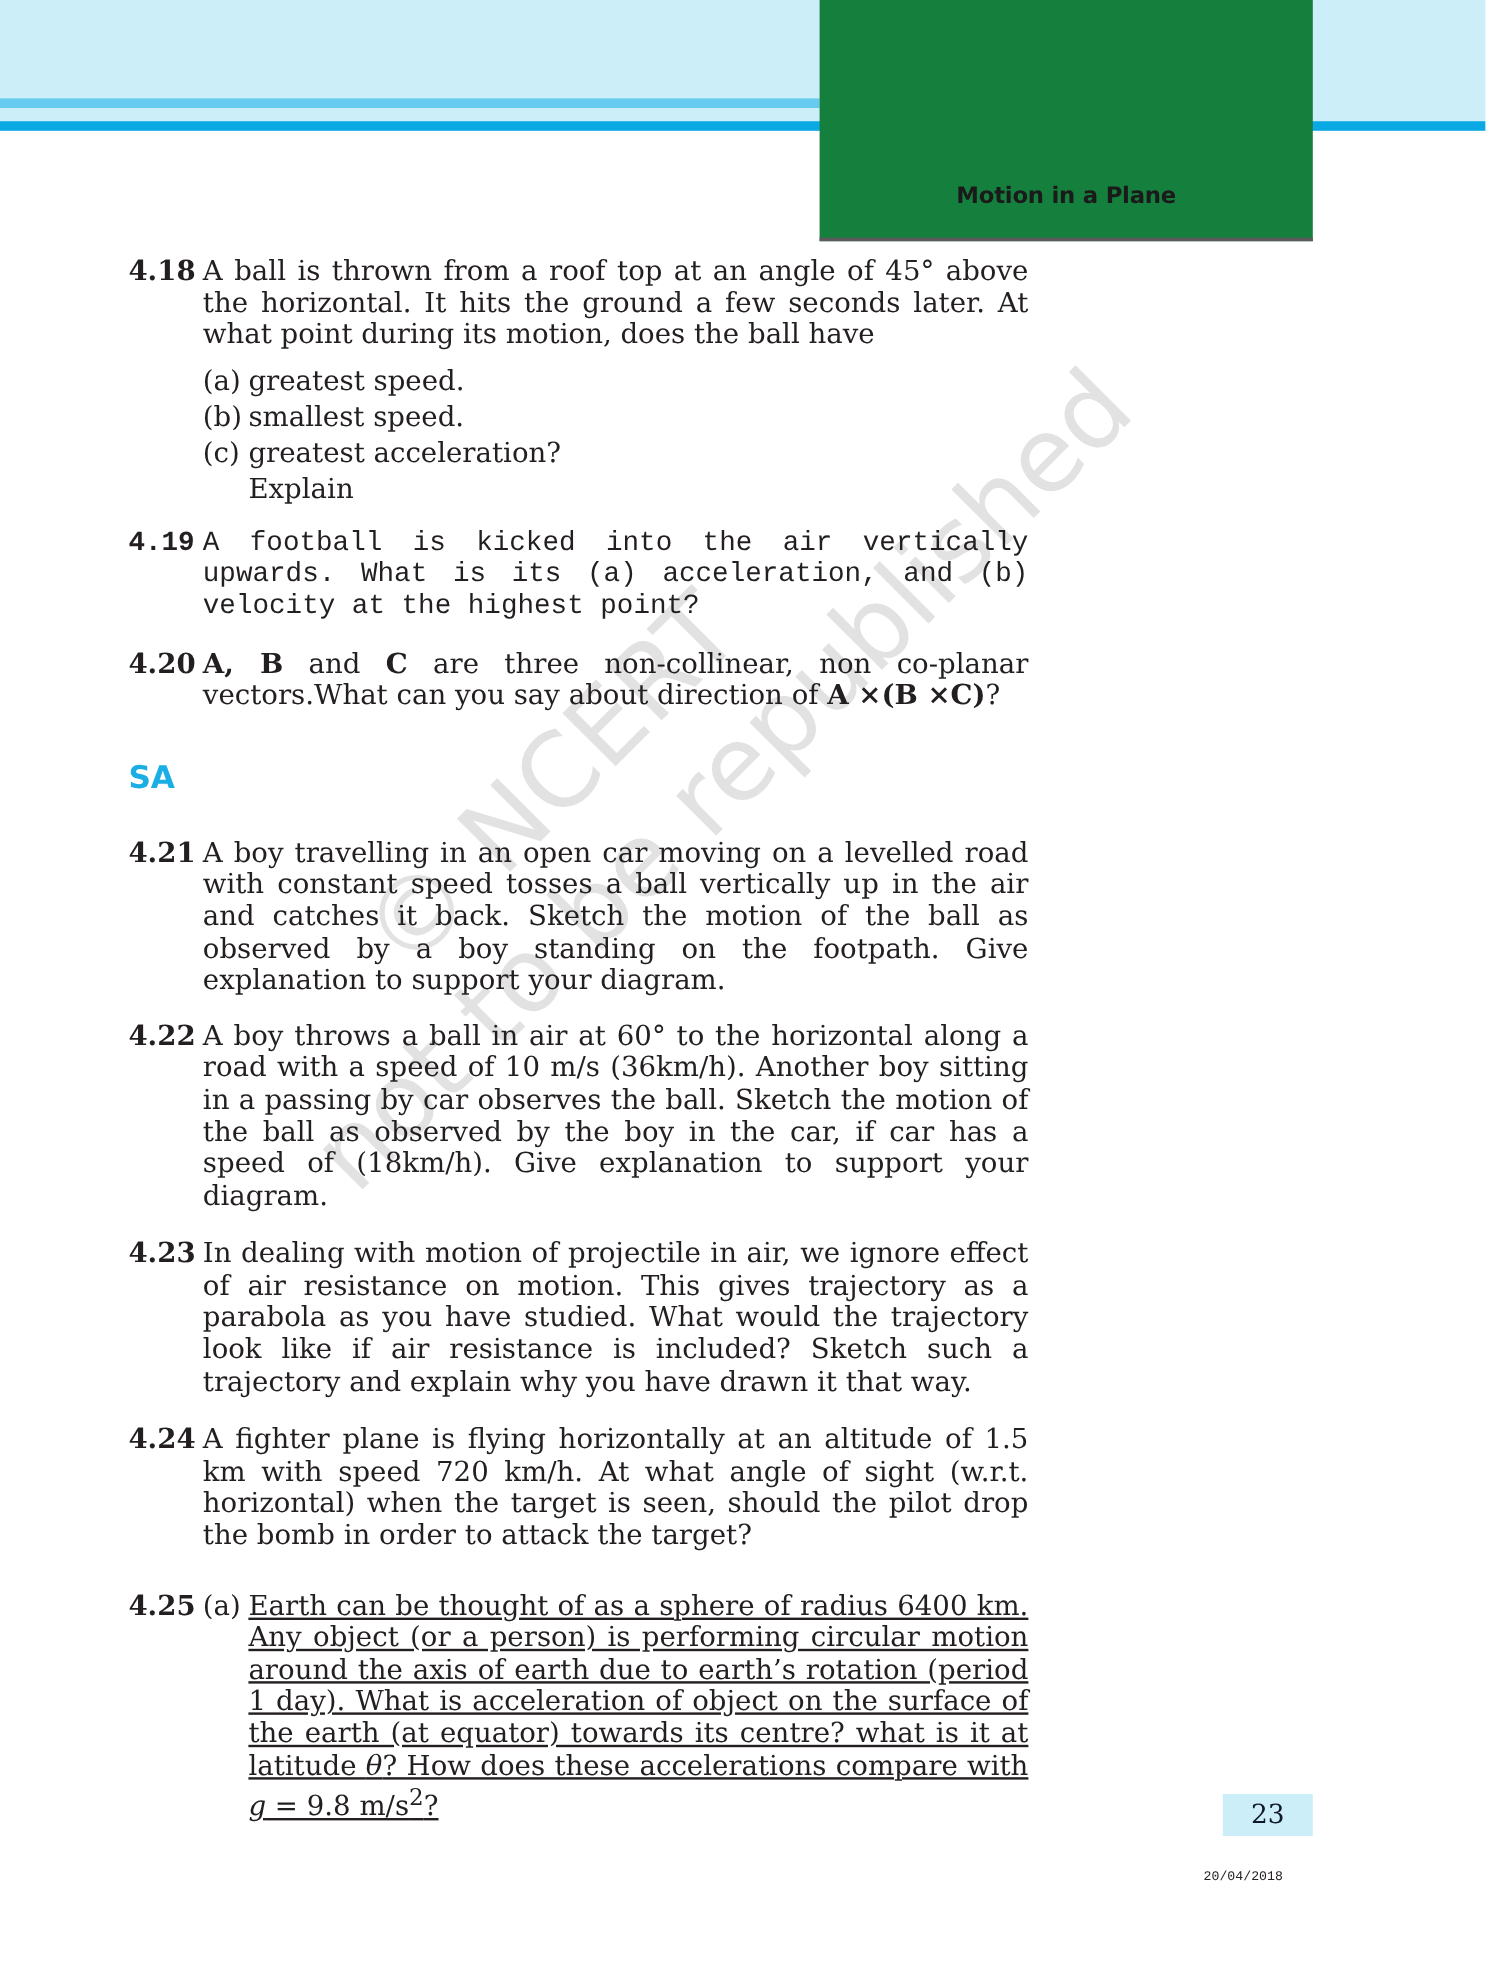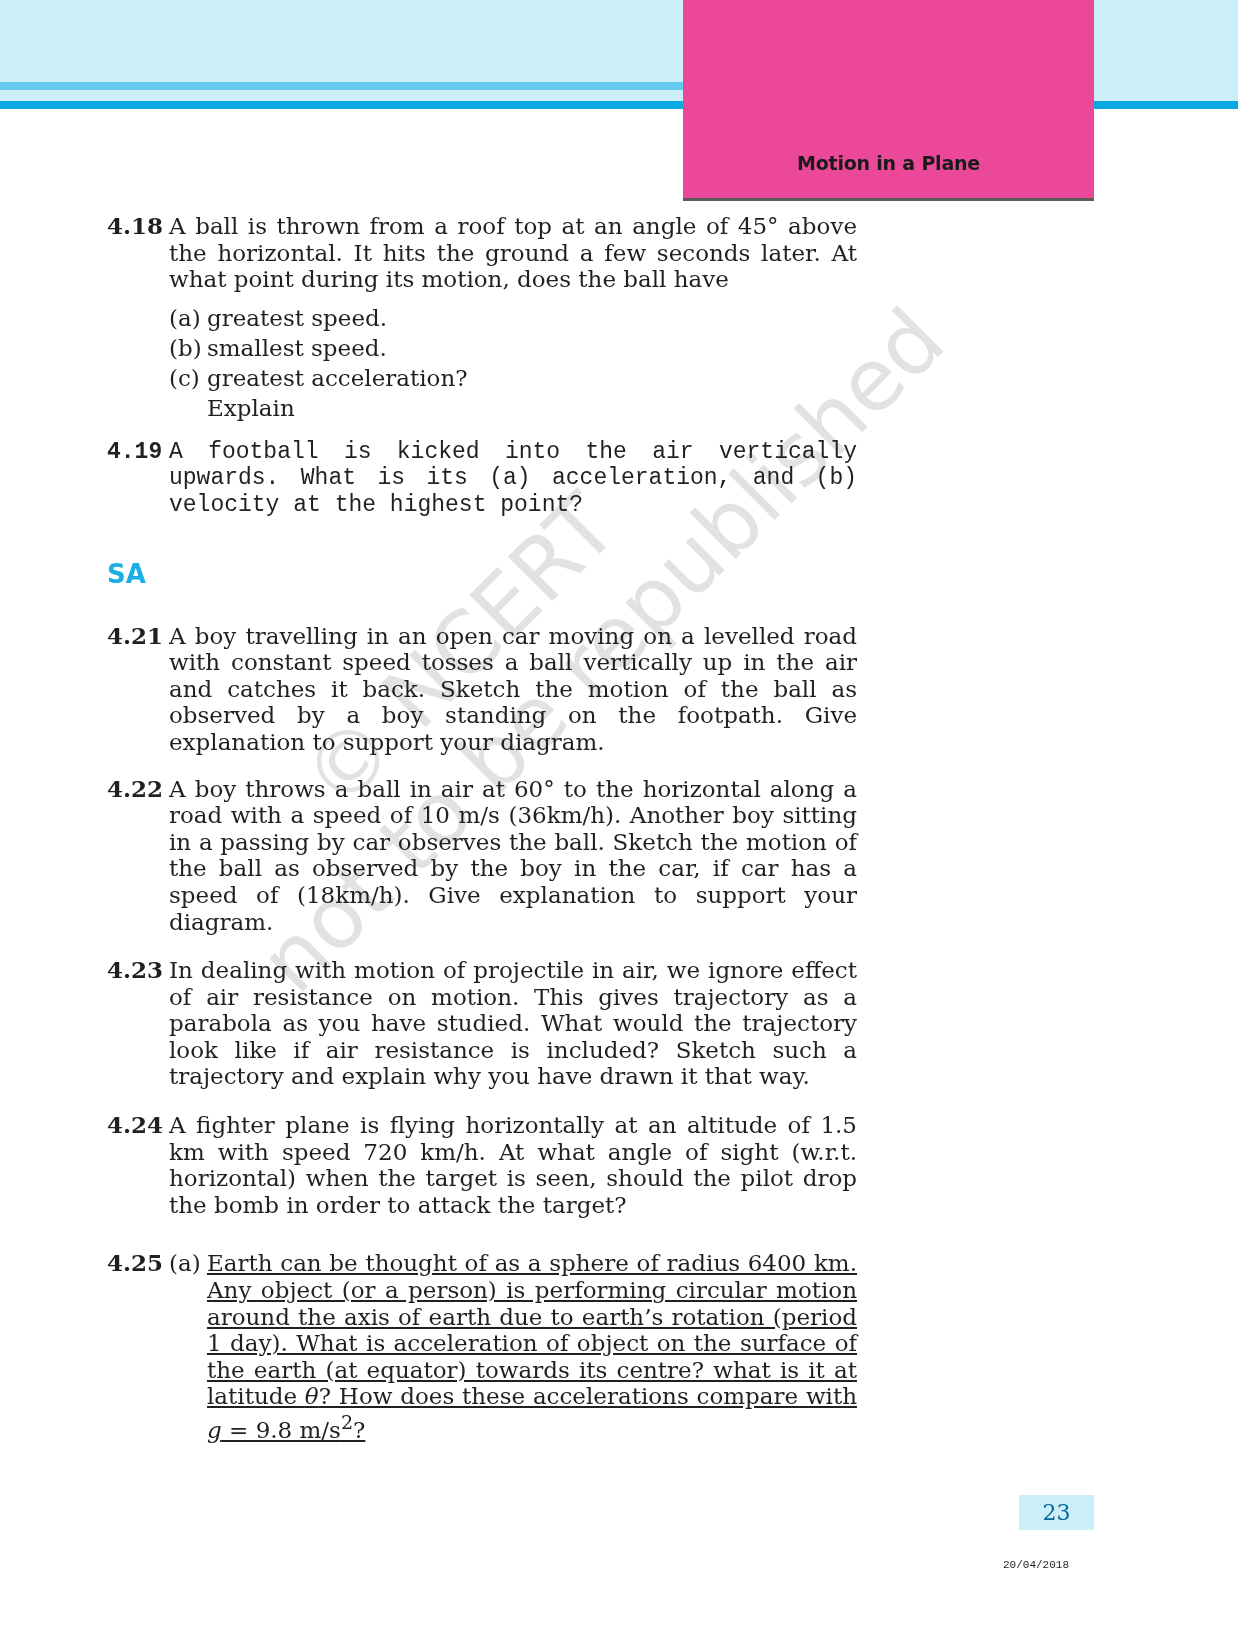--- a/index.html
+++ b/index.html
@@ -6,21 +6,21 @@
     body {
       width: 1238px; height: 1635px; position: relative; overflow: hidden;
       background: #ffffff; color: #231f20;
       font-family: "DejaVu Serif", serif;
     }
     .hdr-light { position: absolute; left: 0; top: 0; width: 1238px; height: 101px; background: #cbeef9; }
     .hdr-stripe-mid { position: absolute; left: 0; top: 82px; width: 683px; height: 8px; background: #66cbef; }
     .hdr-stripe-dark { position: absolute; left: 0; top: 101px; width: 1238px; height: 8px; background: #0aa9e3; }
     .chapter-box {
       position: absolute; left: 683px; top: 0; width: 411px; height: 198px;
-      background: #ec4899; border-bottom: 3px solid #5b5b5b;
+      background: #15803d; border-bottom: 3px solid #5b5b5b;
     }
     .chapter-title {
       position: absolute; left: 0; width: 100%; top: 152px; text-align: center;
       font-family: "DejaVu Sans", sans-serif; font-weight: bold; font-size: 19px; color: #1a1a1a;
       letter-spacing: -0.2px;
     }
     .watermark {
       position: absolute; left: 170px; top: 870px; width: 900px;
       transform: rotate(-45deg); transform-origin: left top;
       font-family: "DejaVu Sans", sans-serif; font-size: 86px; line-height: 100px;
@@ -35,21 +35,21 @@
     .opts li { position: relative; padding-left: 38px; line-height: 30px; }
     .opts li .lbl { position: absolute; left: 0; }
     .sa-head {
       font-family: "DejaVu Sans", sans-serif; font-weight: bold; color: #1aaee5;
       font-size: 26px; margin: 40px 0 34px 0;
     }
     .sub { position: relative; padding-left: 38px; }
     .sub .lbl { position: absolute; left: 0; top: 0; }
     .pagenum-box {
       position: absolute; left: 1019px; top: 1495px; width: 75px; height: 35px;
-      background: #cbeef9; text-align: center; font-size: 22px; line-height: 35px; color: #0369a1;
+      background: #cbeef9; text-align: center; font-size: 22px; line-height: 35px; color: #0f172a;
     }
     .date {
       position: absolute; left: 1003px; top: 1559px; font-family: Liberation Mono, monospace;
       font-size: 11px; color: #231f20;
     }
     b { font-weight: bold; }
     i.math { font-style: italic; }
   </style>
 </head>
 <body>
@@ -77,20 +77,24 @@
       <li><span class="lbl">(c)</span><span>greatest acceleration?</span></li>
       <li><span class="lbl"></span><span>Explain</span></li>
     </ul>
   </div>
 
   <div class="q" style="margin-top:16px;font-family:Liberation Mono, monospace;">
     <span class="num">4.19</span>
     <p>A football is kicked into the air vertically upwards. What is its (a) acceleration, and (b) velocity at the highest point?</p>
   </div>
 
+  <div class="q" style="margin-top:22px;">
+    <span class="num">4.20</span>
+    <p><b>A, B</b><span> and </span><b>C</b><span> are three non-collinear, non co-planar vectors.What can you say about direction of </span><b>A ×(B ×C)</b><span>?</span></p>
+  </div>
 
   <div class="sa-head">SA</div>
 
   <div class="q">
     <span class="num">4.21</span>
     <p>A boy travelling in an open car moving on a levelled road with constant speed tosses a ball vertically up in the air and catches it back. Sketch the motion of the ball as observed by a boy standing on the footpath. Give explanation to support your diagram.</p>
   </div>
 
   <div class="q" style="margin-top:20px;">
     <span class="num">4.22</span>

